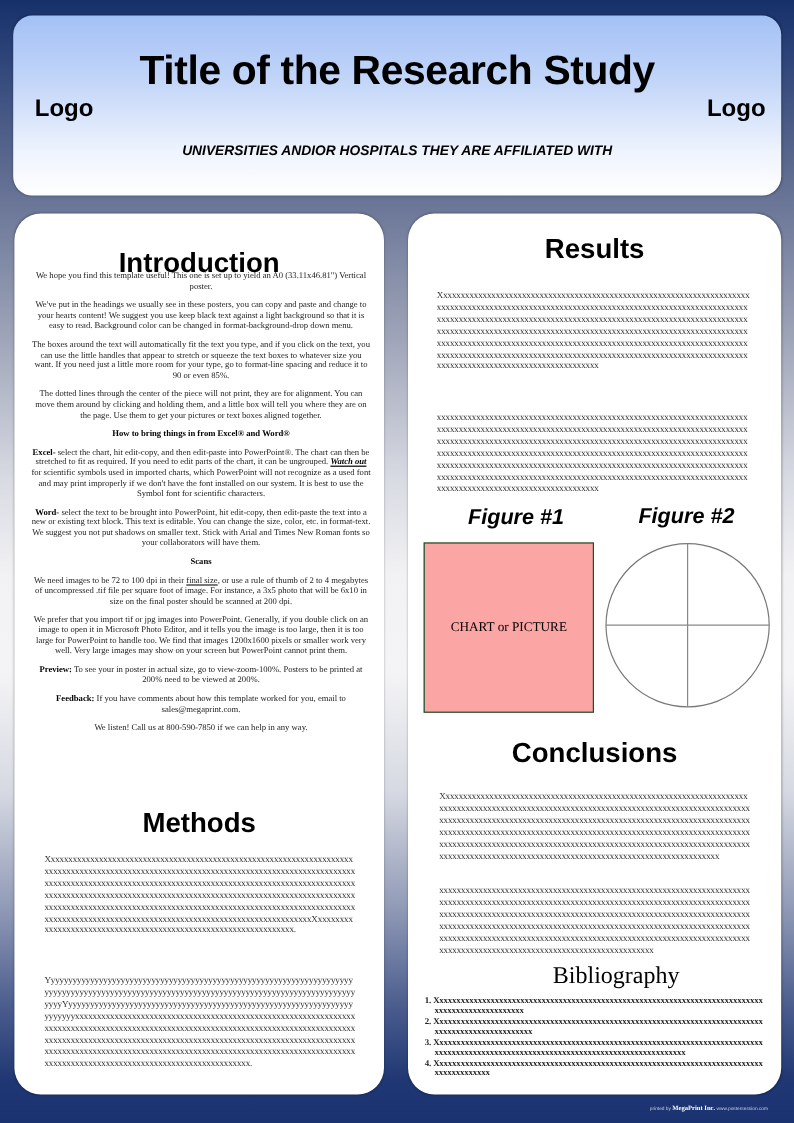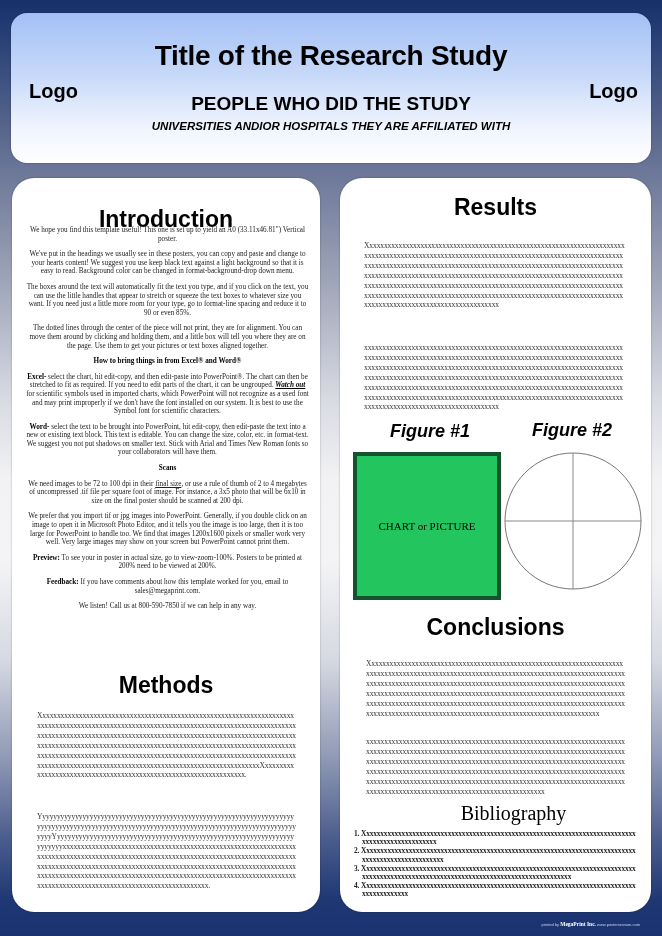--- a/index.html
+++ b/index.html
@@ -24,21 +24,21 @@
     }
     .logo {
       position: absolute; top: 67px; font-family: "Liberation Sans", sans-serif;
       font-weight: bold; font-size: 20px; color: #000;
     }
     #logo-left { left: 18px; }
     #logo-right { right: 13px; }
     #title {
       position: absolute; left: 0; right: 0; top: 27px; text-align: center;
       font-family: "Liberation Sans", sans-serif; font-weight: bold;
-      font-size: 28px; letter-spacing: -0.3px; color: #000;
+      font-size: 34px; letter-spacing: -0.3px; color: #000;
     }
     #authors {
       position: absolute; left: 0; right: 0; top: 80px; text-align: center;
       font-family: "Liberation Sans", sans-serif; font-weight: bold;
       font-size: 19px; color: #000;
     }
     #affiliations {
       position: absolute; left: 0; right: 0; top: 107px; text-align: center;
       font-family: "Liberation Sans", sans-serif; font-weight: bold; font-style: italic;
       font-size: 11.5px; color: #000;
@@ -71,21 +71,21 @@
     #results-text1 { position: absolute; left: 12px; right: 14px; top: 51px; }
     #results-text2 { position: absolute; left: 12px; right: 14px; top: 153px; }
     .fig-label {
       position: absolute; font-family: "Liberation Sans", sans-serif; font-weight: bold;
       font-style: italic; font-size: 18px; color: #000;
     }
     #fig1-label { left: 50px; top: 243px; }
     #fig2-label { left: 192px; top: 242px; }
     #fig1-box {
       position: absolute; left: 13px; top: 274px; width: 140px; height: 140px;
-      border: 4px solid #14532d; background: #22c55e;
+      border: 1px solid #14532d; background: #fca5a5;
       display: flex; align-items: center; justify-content: center;
     }
     #fig1-box span { font-size: 11px; color: #000; }
     #fig2-circle {
       position: absolute; left: 164px; top: 273px; width: 138px; height: 140px;
     }
     #conclusions-title { position: absolute; left: 0; right: 0; top: 436px; }
     #conclusions-text1 { position: absolute; left: 14px; right: 13px; top: 469px; }
     #conclusions-text2 { position: absolute; left: 14px; right: 13px; top: 547px; }
     #bib-title {
@@ -107,21 +107,20 @@
     }
     #footer b { font-family: "Liberation Serif", serif; font-size: 5.5px; color: #fff; }
   </style>
 </head>
 <body>
 
 <div class="panel" id="header">
   <div class="logo" id="logo-left">Logo</div>
   <div id="title">Title of the Research Study</div>
   <div class="logo" id="logo-right">Logo</div>
-  <div id="authors">PEOPLE WHO DID THE STUDY</div>
   <div id="affiliations">UNIVERSITIES ANDIOR  HOSPITALS THEY ARE AFFILIATED WITH</div>
 </div>
 
 <div class="panel" id="left-panel">
   <h2 class="sec-title" id="intro-title">Introduction</h2>
   <div class="body-text" id="intro-text">
     <p>We hope you find this template useful! This one is set up to yield an A0 (33.11x46.81") Vertical poster.</p>
     <p>We've put in the headings we usually see in these posters, you can copy and paste and change to your hearts content! We suggest you use keep black text against a light background so that it is easy to read. Background color can be changed in format-background-drop down menu.</p>
     <p>The boxes around the text will automatically fit the text you type, and if you click on the text, you can use the little handles that appear to stretch or squeeze the text boxes to whatever size you want. If you need just a little more room for your type, go to format-line spacing and reduce it to 90 or even 85%.</p>
     <p>The dotted lines through the center of the piece will not print, they are for alignment. You can move them around by clicking and holding them, and a little box will tell you where they are on the page. Use them to get your pictures or text boxes aligned together.</p>

